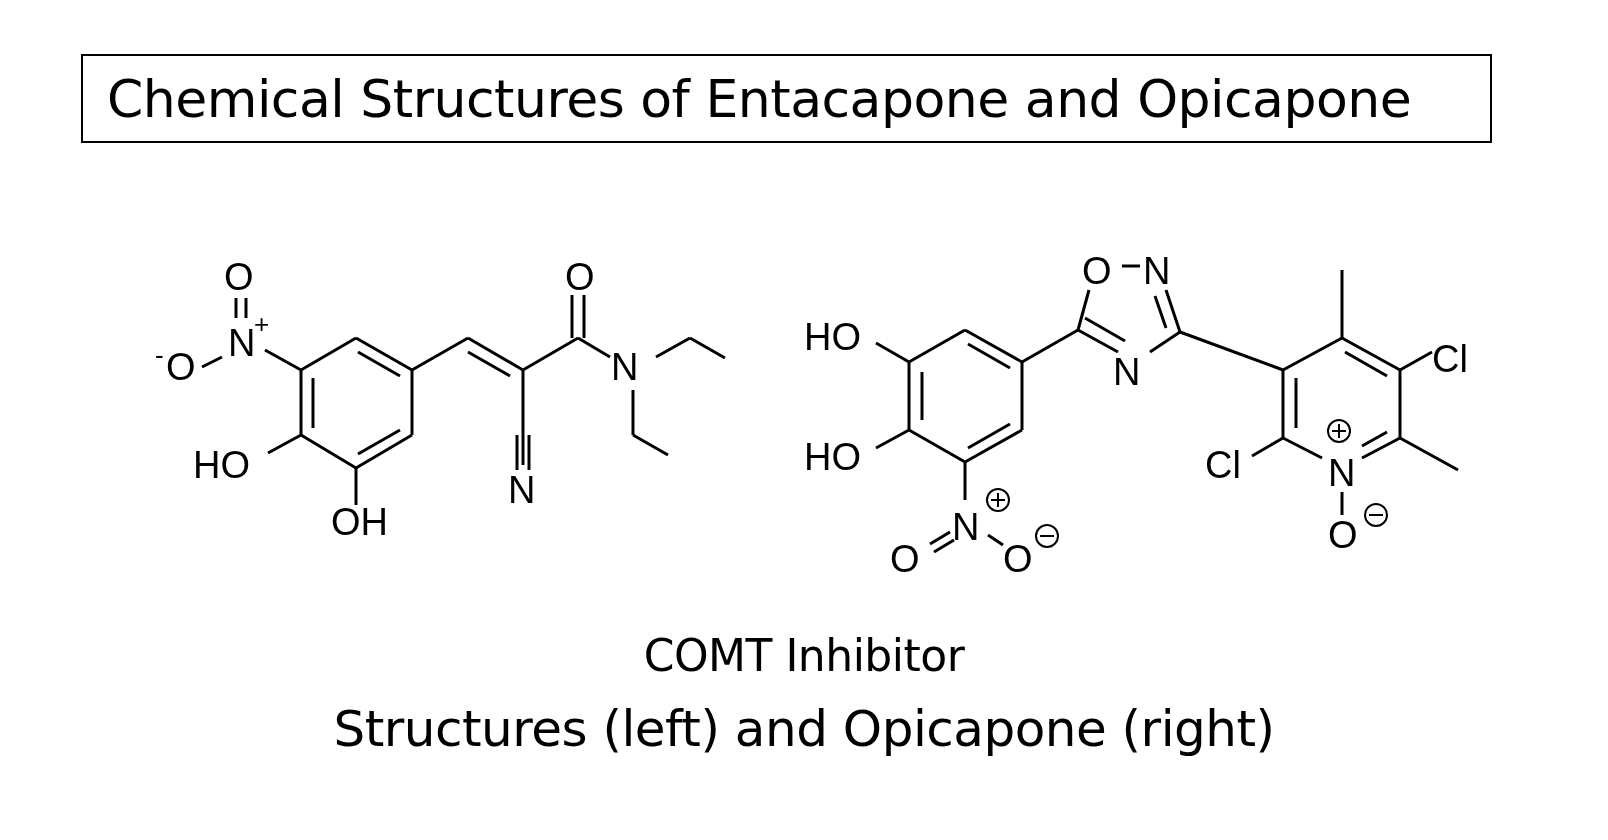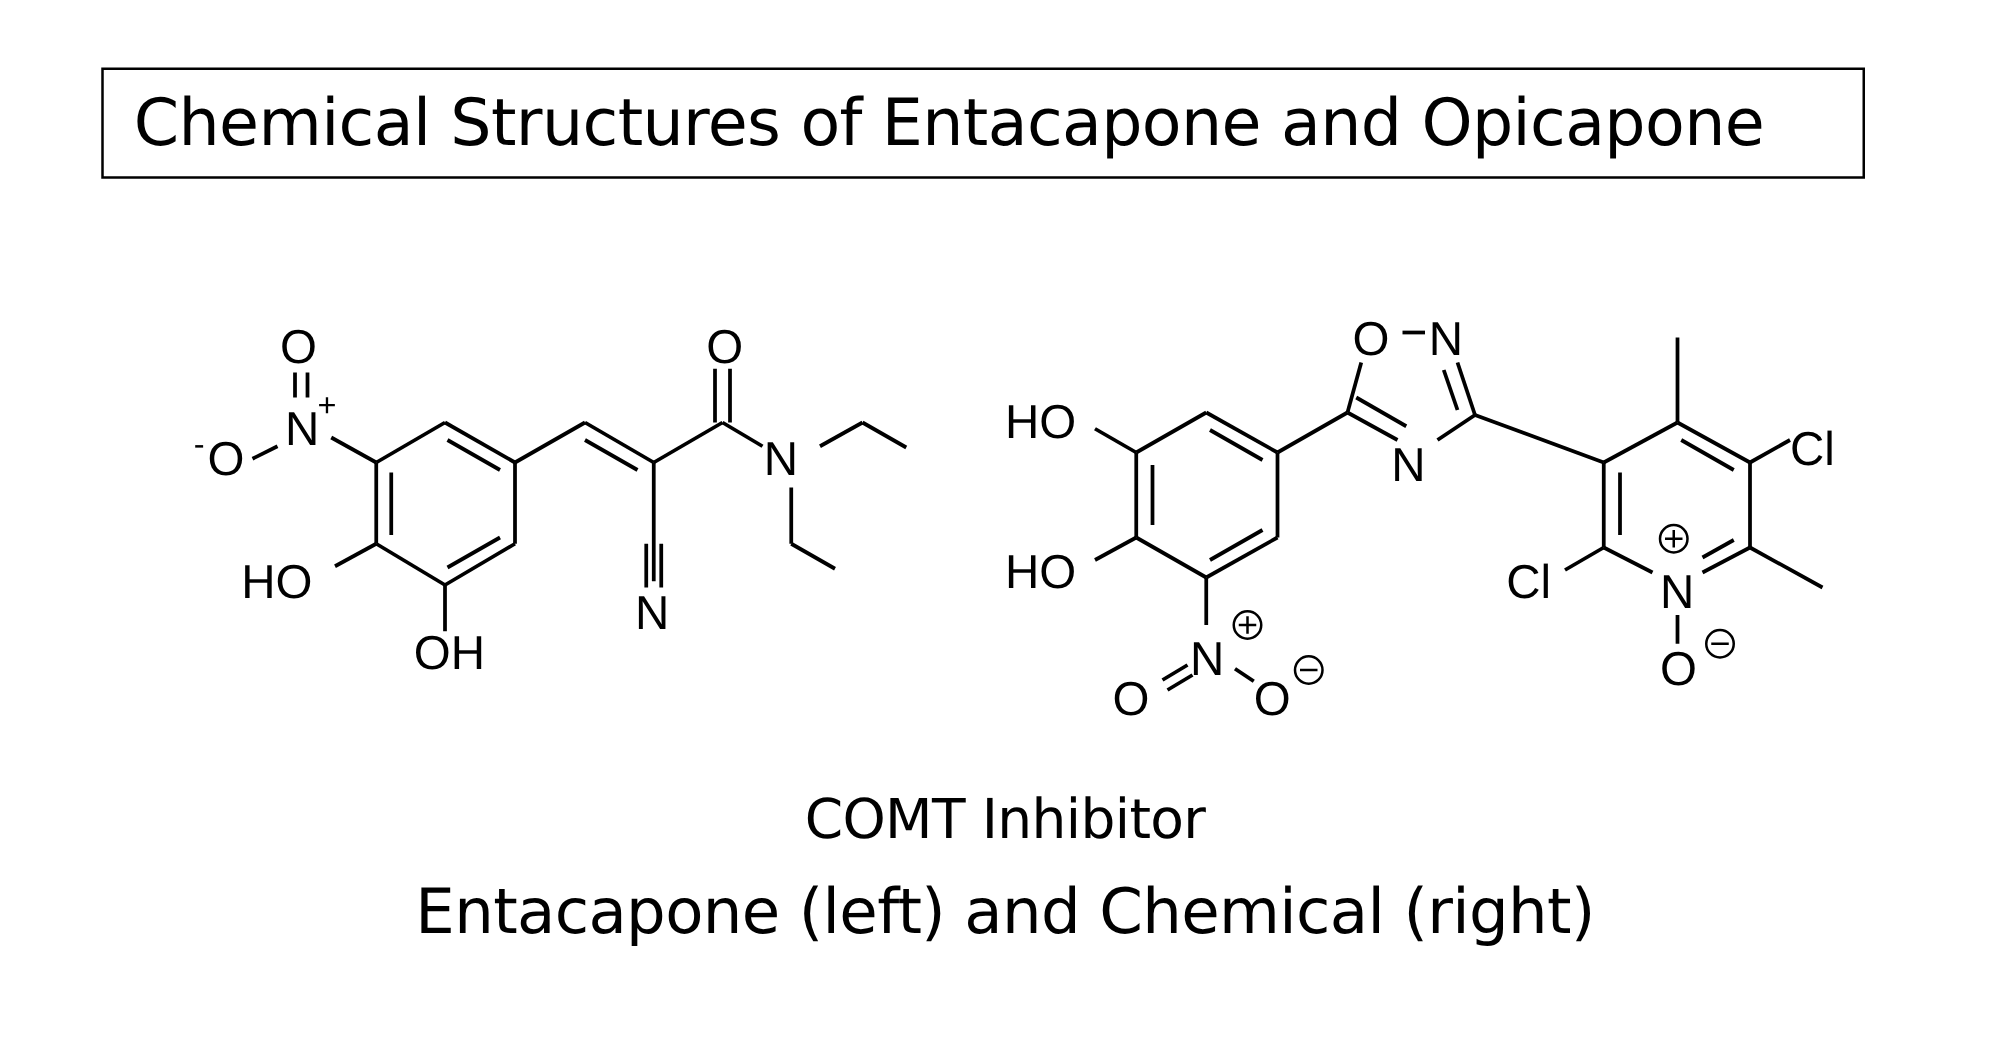--- a/index.html
+++ b/index.html
@@ -143,13 +143,13 @@
     <line x1="1332" y1="431" x2="1346" y2="431" stroke="#000" stroke-width="2"></line>
     <line x1="1339" y1="424" x2="1339" y2="438" stroke="#000" stroke-width="2"></line>
     <line class="bond" x1="1342" y1="492" x2="1342" y2="515"></line>
     <text class="atom" x="1328" y="548">O</text>
     <circle cx="1376" cy="515" r="11" stroke="#000" stroke-width="2" fill="none"></circle>
     <line x1="1369" y1="515" x2="1383" y2="515" stroke="#000" stroke-width="2"></line>
   </g>
 </svg>
 
 <div class="caption caption-1">COMT Inhibitor</div>
-<div class="caption caption-2">Entacapone (left) and Chemical (right)</div>
+<div class="caption caption-2">Structures (left) and Opicapone (right)</div>
 
 </body></html>

